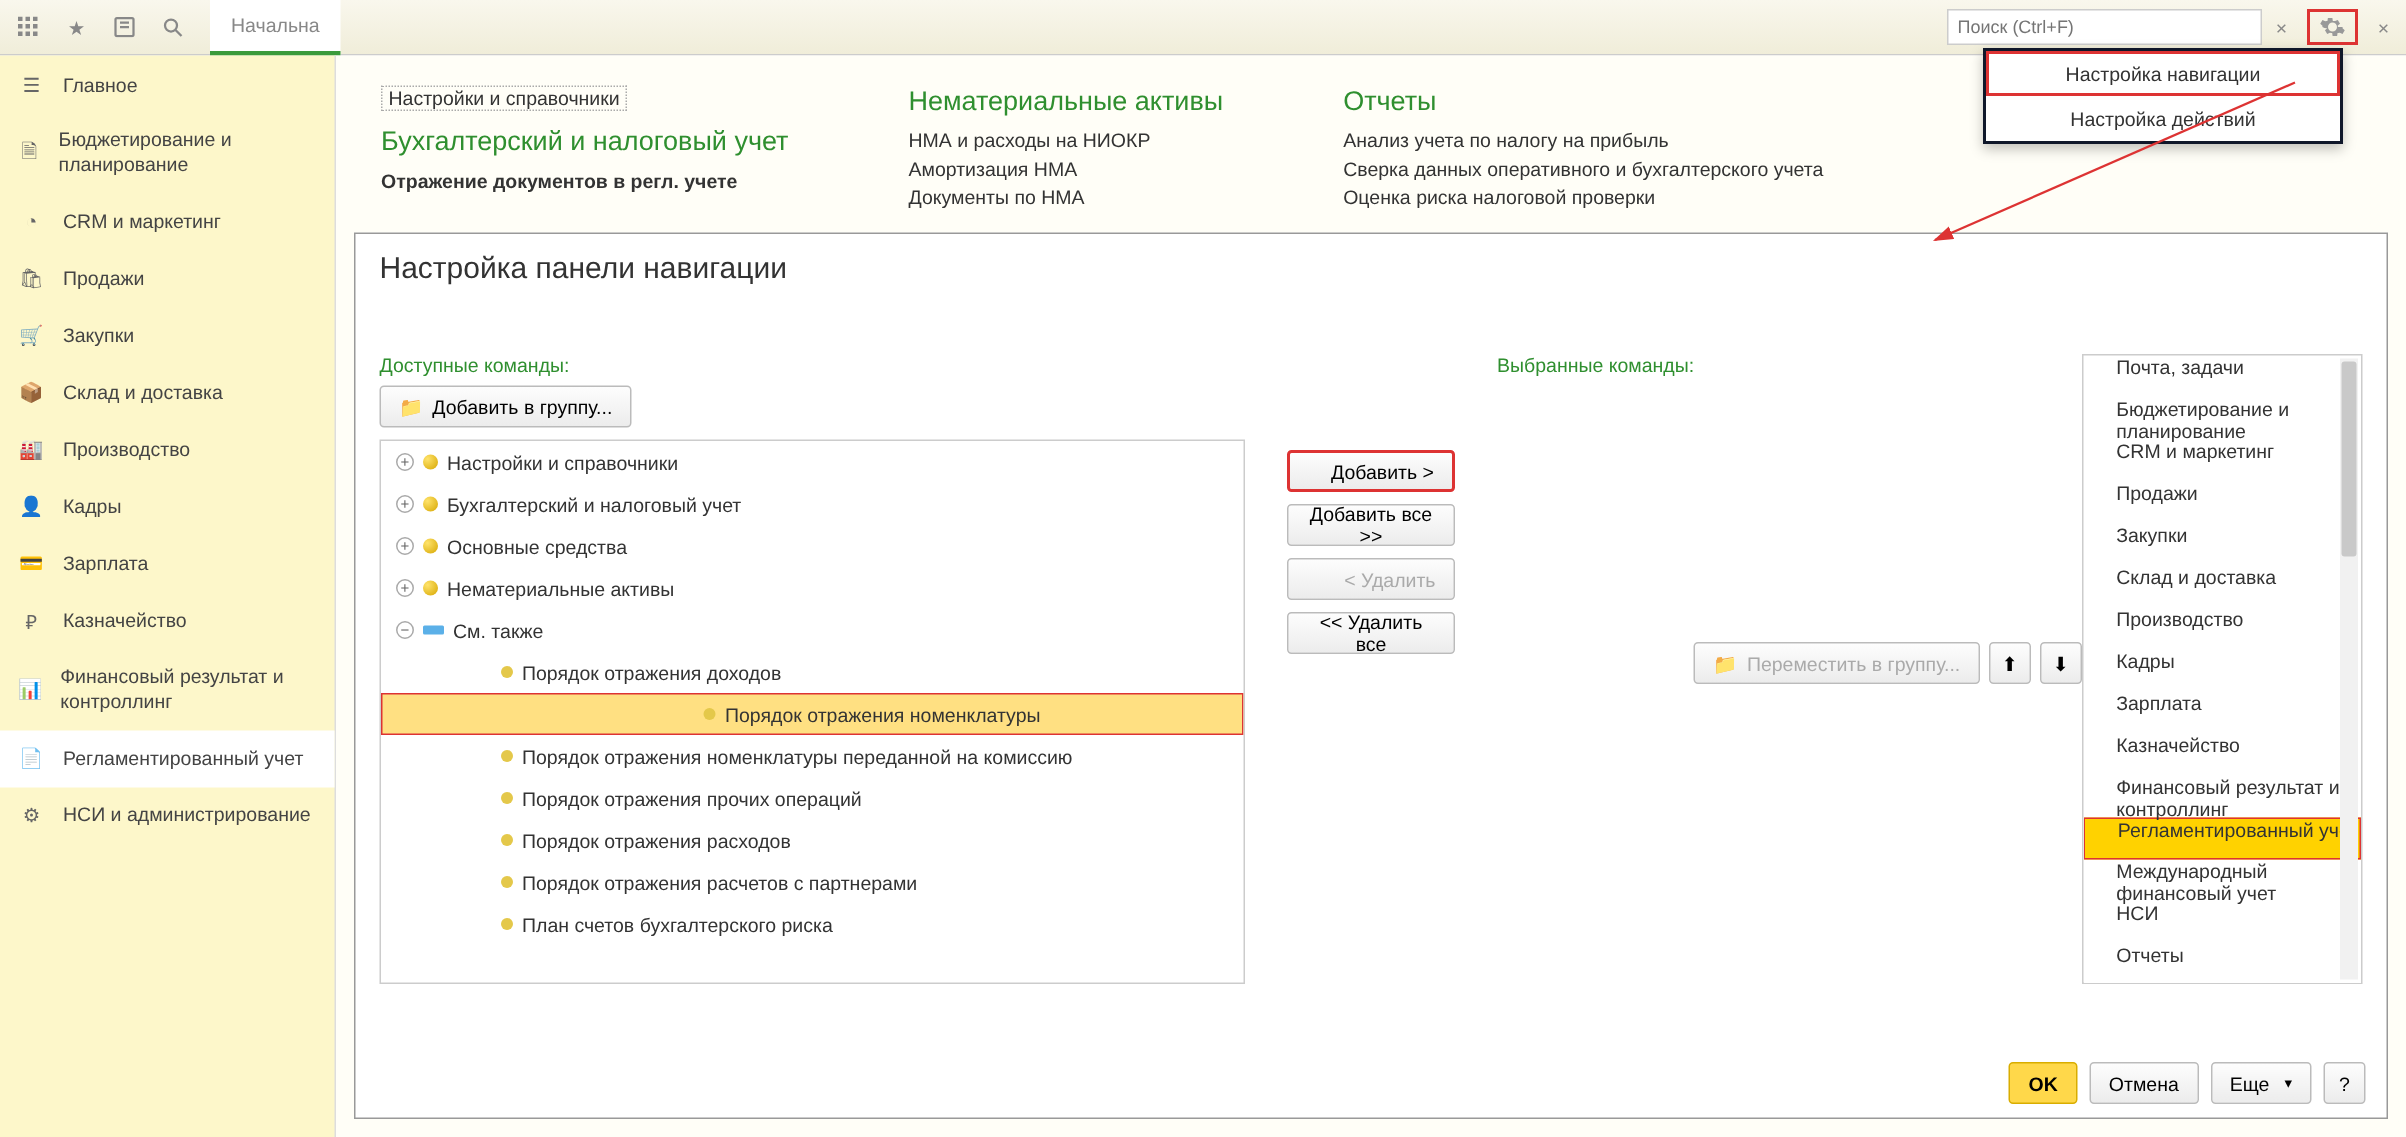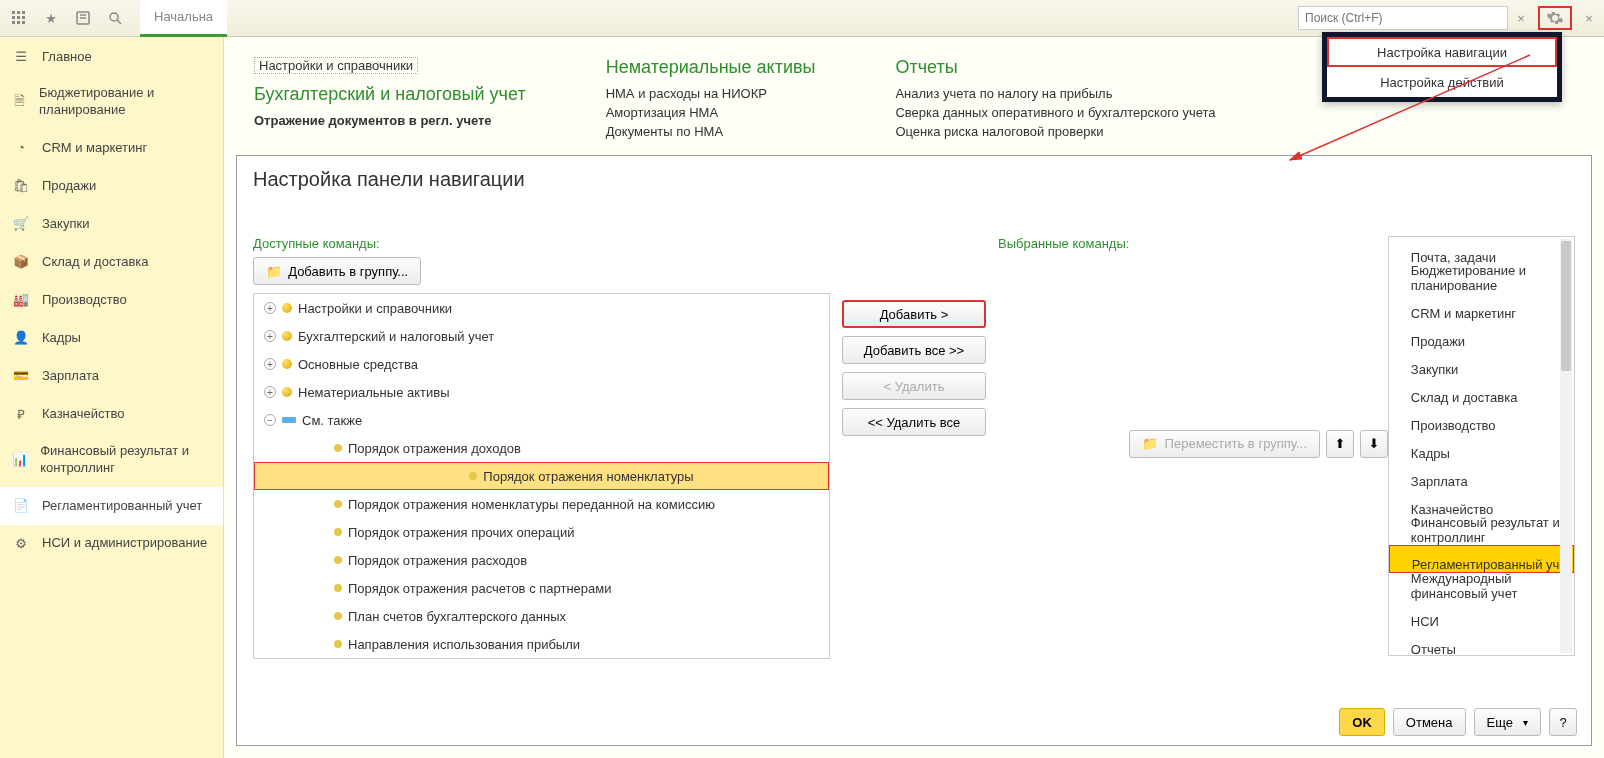--- a/index.html
+++ b/index.html
@@ -48,32 +48,32 @@
 
   .listbox { border:1px solid #ccc; flex:1; overflow-y:auto; background:#fff; height:420px; position:relative; }
   .tree-item { display:flex; align-items:center; height:28px; padding-left:10px; gap:6px; cursor:pointer; }
   .tree-item.sel { background:#ffe082; border:1px solid #d33;justify-content:center; }
   .tree-item.nested2 { padding-left:80px; }
   .exp { width:12px; height:12px; border:1px solid #aaa; display:flex;align-items:center;justify-content:center; font-size:10px; color:#666; background:#fff; border-radius:50%; }
   .dot { width:10px;height:10px; border-radius:50%; background:radial-gradient(circle at 30% 30%, #ffe36b, #d6a600); }
   .dot-s { width:8px;height:8px; border-radius:50%; background:#e4c84a; }
   .bar-ic { width:14px;height:6px; background:#5bb0e8; border-radius:1px; }
 
-  .list-item { height:28px; display:flex; align-items:flex-end; padding-left:22px; cursor:pointer; }
+  .list-item { height:28px; display:flex; align-items:flex-start; padding-left:22px; cursor:pointer; }
   .list-item.sel { background:#ffd200; border:1px solid #d33; }
 
-  .mid-btn { width:144px; justify-content:center; }
+  .mid-btn { width:112px; justify-content:flex-end; }
   .mid-btn.highlight { border:2px solid #d33; }
 
   .dlg-footer { position:absolute; bottom:9px; right:14px; display:flex; gap:8px; align-items:center;margin-top:42px; }
   .btn.yellow { background:#ffd84a; border-color:#d9ad00; font-weight:bold; }
   .btn.more::after { content:"▾"; margin-left:4px; font-size:10px; }
 
   
-  .settings-menu { position:absolute; top:32px; right:42px; width:240px; background:#fff; border:5px solid #0f172a; box-shadow:0 3px 8px rgba(0,0,0,.25); }
+  .settings-menu { position:absolute; top:32px; right:42px; width:240px; background:#fff; border:2px solid #0f172a; box-shadow:0 3px 8px rgba(0,0,0,.25); }
   .settings-menu .mi { height:30px; display:flex; align-items:center; justify-content:center; cursor:pointer; }
   .settings-menu .mi.hl { border:2px solid #d33; }
   .arrow-line { position:absolute; pointer-events:none; }
 
   
   .scrollbar-track { position:absolute; top:2px; right:2px; bottom:2px; width:12px; background:#f1f1f1; }
   .scrollbar-thumb { position:absolute; top:2px; left:1px; width:10px; height:130px; background:#c9c9c9; border-radius:2px; }
 </style>
 </head>
 <body>
@@ -256,25 +256,21 @@
             <div class="tree-item nested2">
                 <span class="dot-s"></span>
                 <span>Порядок отражения расходов</span>
               </div>
             <div class="tree-item nested2">
                 <span class="dot-s"></span>
                 <span>Порядок отражения расчетов с партнерами</span>
               </div>
             <div class="tree-item nested2">
                 <span class="dot-s"></span>
-                <span>План счетов бухгалтерского данных</span>
-              </div>
-            <div class="tree-item nested2">
-                <span class="dot-s"></span>
-                <span>Направления использования прибыли</span>
+                <span>План счетов бухгалтерского риска</span>
               </div>
           </div>
         </div>
 
         <div class="panel-mid">
           <div style="height:48px"></div>
           <button class="btn mid-btn highlight">
               <span>Добавить &gt;</span>
             </button>
           <button class="btn mid-btn">

